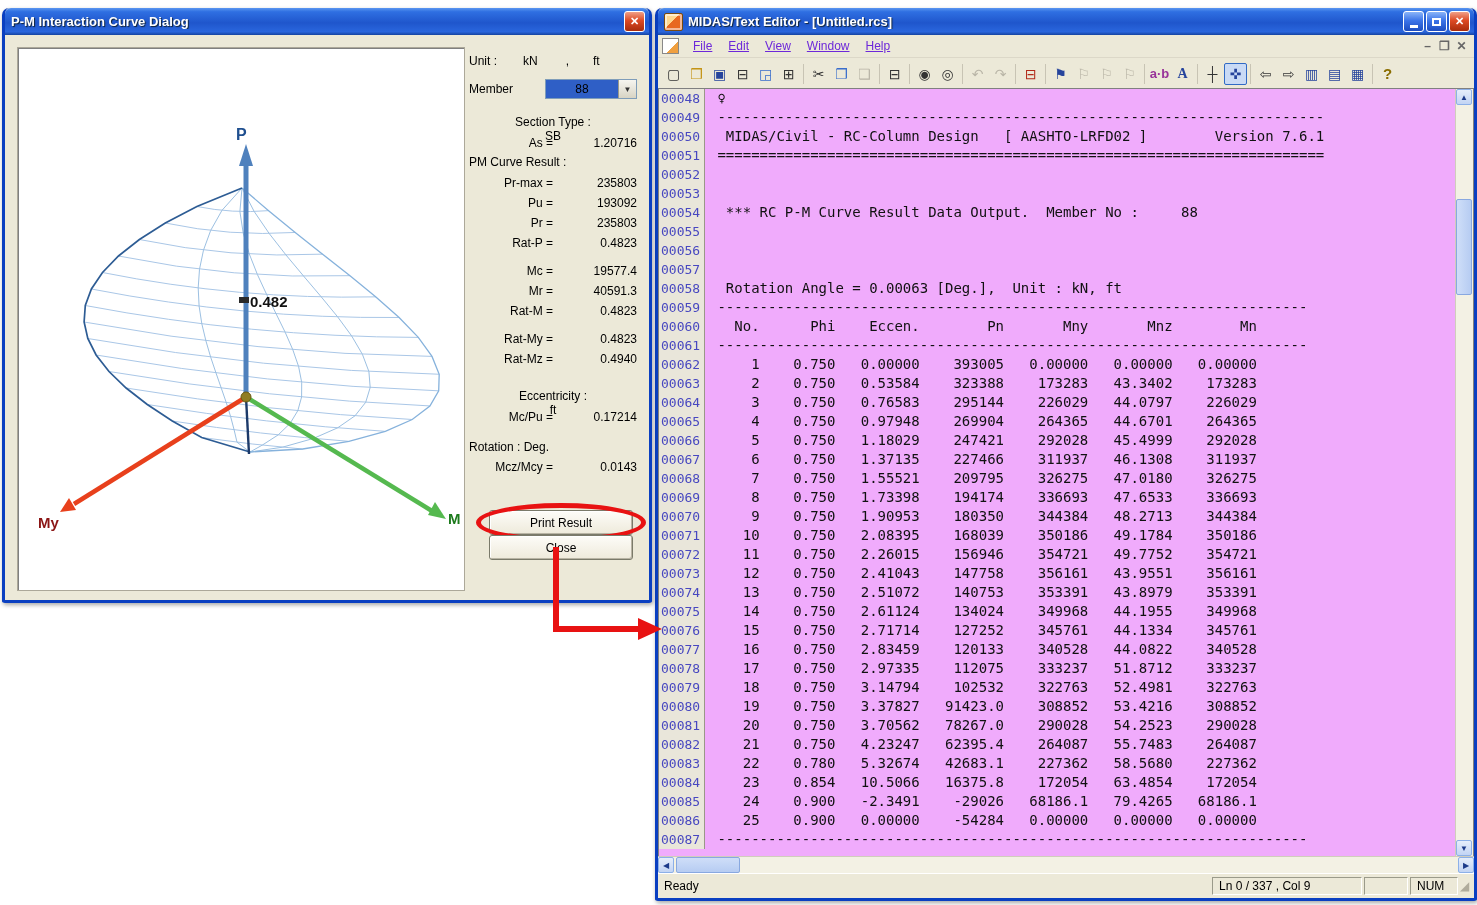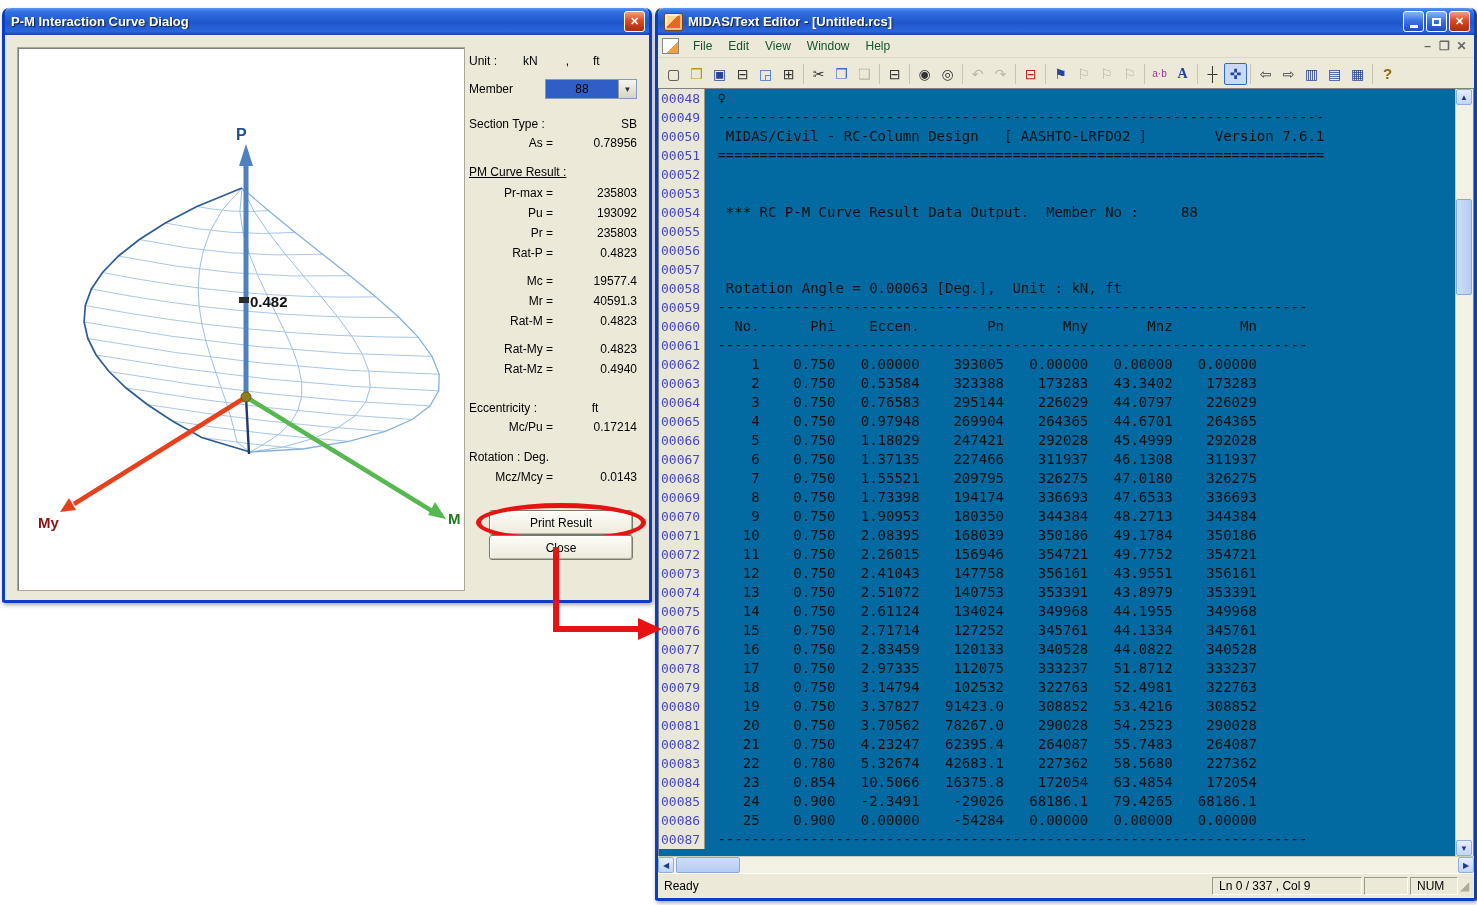--- a/index.html
+++ b/index.html
@@ -27,61 +27,61 @@
   #dialog-body{position:absolute;left:0;right:0;top:27px;bottom:0;background:#ece9d8;}
   #plot-box{position:absolute;left:12px;top:12px;width:446px;height:542px;background:#fff;
             border:1px solid #aca899;box-shadow:inset 1px 1px 0 #808080, inset -1px -1px 0 #fff;}
   #plot-svg{position:absolute;left:2px;top:2px;}
 
   .side{position:absolute;left:464px;top:16px;width:168px;bottom:8px;font-size:12px;color:#000;}
   .row{display:flex;align-items:center;height:20px;}
   .kv{display:flex;height:20px;align-items:center;}
   .kv .k{flex:1;text-align:right;}
   .kv .v{width:84px;text-align:right;}
-  .kv2{display:flex;height:18px;align-items:center;justify-content:space-between;}
+  .kv2{display:flex;height:18px;align-items:center;justify-content:space-between;flex-direction:column;}
   .unit-line span{display:inline-block;}
   .combo{margin-left:auto;width:92px;height:20px;border:1px solid #7f9db9;background:#fff;
          display:flex;box-sizing:border-box;}
   .combo-val{flex:1;background:#2f5fc6;color:#000000;font-size:12px;display:flex;align-items:center;
              justify-content:center;}
   .combo-btn{width:17px;background:linear-gradient(180deg,#f6f5f0,#d8d4c4);border-left:1px solid #9a9a8a;
              display:flex;align-items:center;justify-content:center;font-size:8px;color:#333;}
-  .pm-head{margin:12px 0 4px 0;text-decoration:underline;}
+  .pm-head{margin:2px 0 4px 0;}
   .gap8{margin-top:8px;}
   .btns{position:absolute;top:459px;left:20px;width:144px;}
   .xp-btn{width:144px;height:25px;background:linear-gradient(180deg,#fdfcf8,#eeeadb);
           border:1px solid #7a7a6a;border-radius:3px;font-size:12px;font-family:"Liberation Sans",sans-serif;
           box-shadow:inset -1px -1px 0 #b8b4a4, inset 1px 1px 0 #fff;position:relative;}
   .red-ellipse{position:absolute;left:-14px;right:-14px;top:-8px;bottom:-8px;border:5px solid #e81212;
                border-radius:50%;pointer-events:none;}
 
   
   #editor-win{left:655px;top:8px;width:816px;height:890px;z-index:1;}
   .app-icon{width:17px;height:16px;margin-right:5px;border:1px solid #7a4a10;border-radius:2px;
             background:linear-gradient(135deg,#ffd890 0 45%,#e86820 45% 100%);box-shadow:inset 0 0 0 2px #fff8;}
   .menubar{height:22px;background:#ece9d8;display:flex;align-items:center;padding:0 4px;
            border-bottom:1px solid #dcd8c8;}
   .menu-doc-icon{width:15px;height:14px;margin-right:6px;border:1px solid #888;
             background:linear-gradient(135deg,#fff 0 60%,#f0a040 60% 100%);}
-  .menu-item{padding:2px 8px;font-size:12px;color:#14532d;}
+  .menu-item{padding:2px 8px;font-size:12px;color:#6d28d9;text-decoration:underline;}
   .mdi{margin-left:auto;display:flex;align-items:center;color:#666;}
   .mdi span{width:17px;text-align:center;font-size:12px;font-weight:bold;}
   .toolbar{height:31px;background:#ece9d8;display:flex;align-items:center;padding:0 4px;
            border-bottom:1px solid #d4d0c0;}
   .tb{width:23px;height:22px;display:flex;align-items:center;justify-content:center;
       font-size:14px;color:#333;border:1px solid transparent;border-radius:2px;background:transparent;padding:0;}
   .tb.gold{color:#c49416}.tb.navy{color:#26449c}.tb.blue{color:#3a6ecc}.tb.red{color:#b22a1a}
-  .tb.purple{color:#993399;font-size:10px;font-weight:normal}
+  .tb.purple{color:#993399;font-size:13px;font-weight:bold}
   .tb.dis{color:#b9b5a7}.tb.sel{border-color:#316ac5;background:#c9daf5}
   .tb.fontA{font-weight:bold;color:#26449c;font-family:"Liberation Serif",serif;}
   .tb.help{font-weight:bold;color:#8a6d00;font-size:15px;}
   .sep{width:1px;height:20px;background:#c8c4b4;margin:0 3px;}
 
   .text-wrap{position:absolute;left:0;right:0;top:80px;bottom:41px;border:1px solid #808080;
-             background:#0369a1;display:flex;box-sizing:border-box;}
+             background:#f0abfc;display:flex;box-sizing:border-box;}
   .gutter-and-text{flex:1;overflow:hidden;position:relative;}
   .line{display:flex;height:19px;line-height:19px;}
   .ln{width:46px;background:#e9e6da;border-right:1px solid #9a9788;color:#4848c0;
       font-family:"DejaVu Sans Mono",monospace;font-size:13px;padding-left:2px;box-sizing:border-box;flex:none;}
   .lt{font-family:"DejaVu Sans Mono",monospace;font-size:14px;color:#111;white-space:pre;padding-left:4px;}
 
   .vscroll{width:17px;flex:none;background:#f3f1e4;border-left:1px solid #d0ccbc;position:relative;}
   .scroll-arrow{position:absolute;left:0;width:16px;height:16px;background:linear-gradient(180deg,#e6eefb,#c2d4f4);
                 border:1px solid #8cb0e8;border-radius:2px;color:#1c3a8a;font-size:8px;display:flex;
                 align-items:center;justify-content:center;box-sizing:border-box;}
@@ -166,21 +166,21 @@
           <span class="combo-val">88</span>
           <span class="combo-btn">▼</span>
         </span>
       </div>
       <div class="kv2" style="margin-top:16px">
         <span>Section Type :</span>
         <span>SB</span>
       </div>
       <div class="kv">
         <span class="k">As =</span>
-        <span class="v">0.78956</span>
+        <span class="v">1.20716</span>
       </div>
       <div class="pm-head">PM Curve Result :</div>
       <div id="pm-rows">
           <div class="kv">
             <span class="k">Pr-max =</span>
             <span class="v">235803</span>
           </div>
           <div class="kv">
             <span class="k">Pu =</span>
             <span class="v">193092</span>

